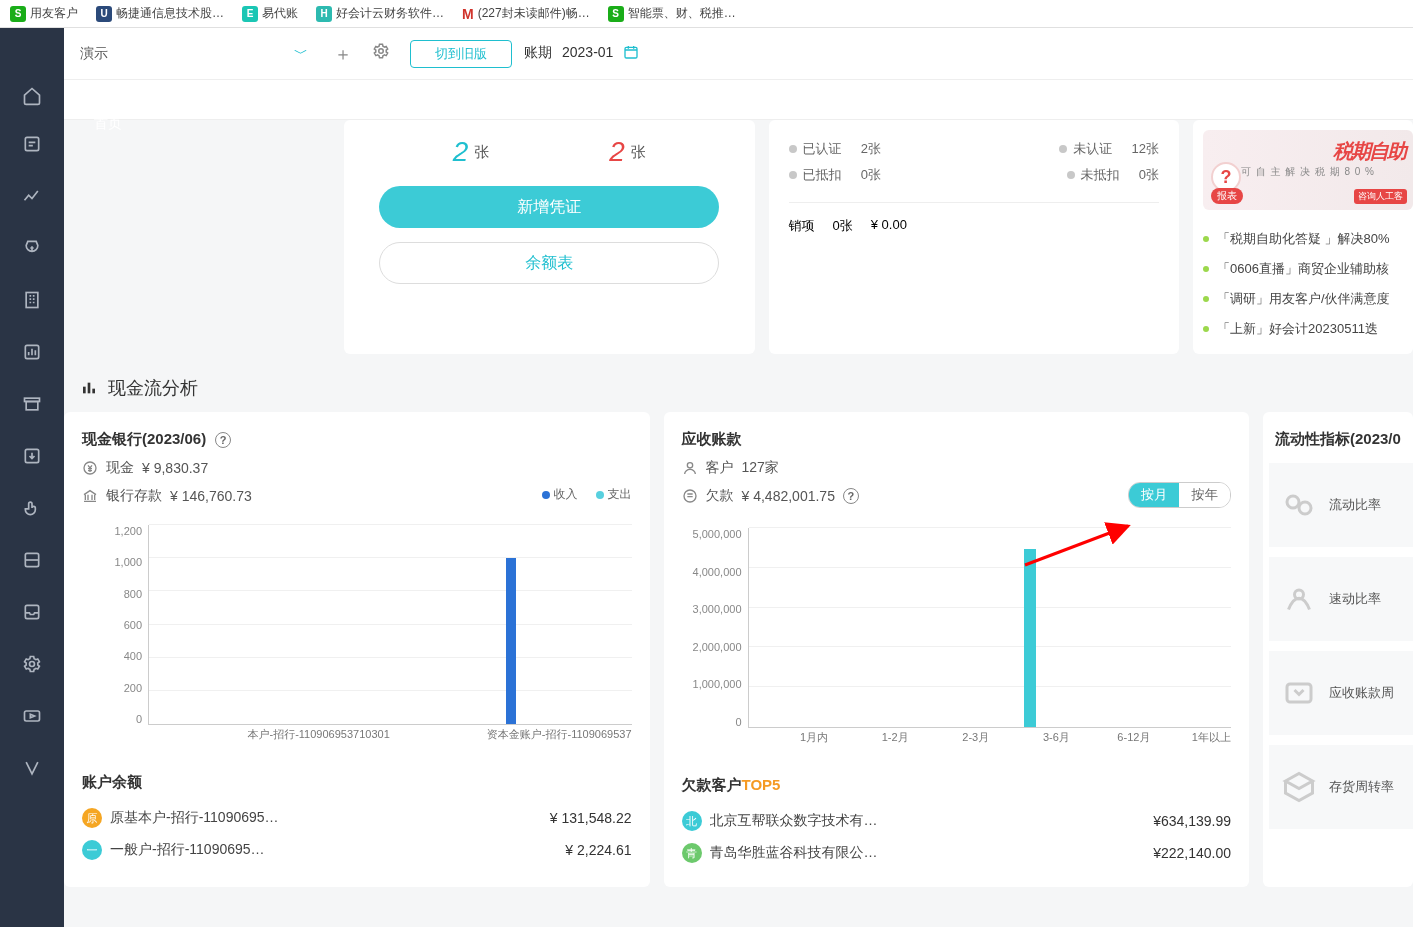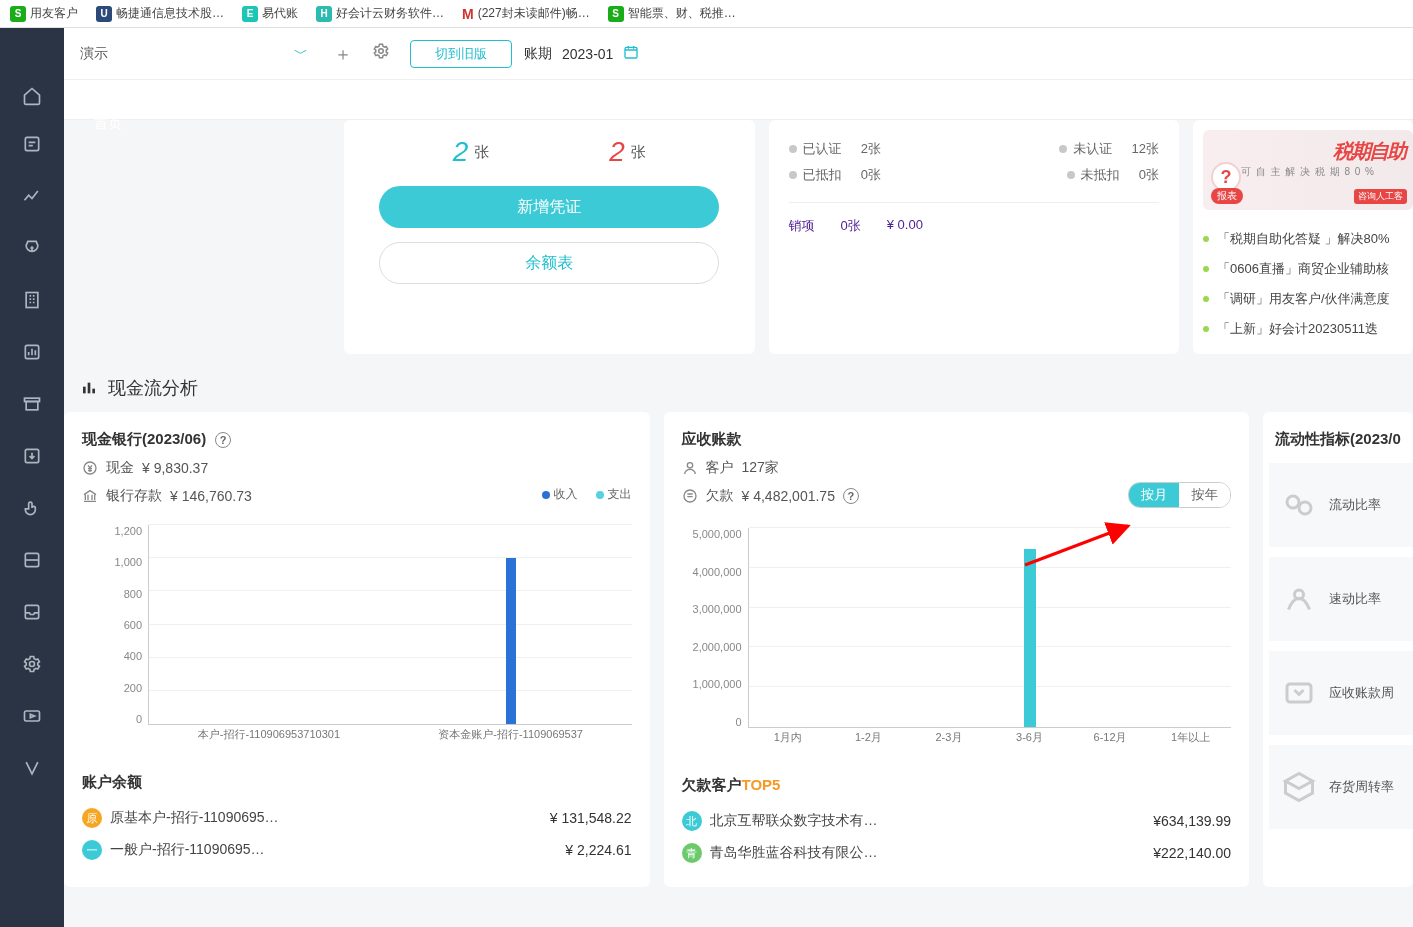--- a/index.html
+++ b/index.html
@@ -16,21 +16,21 @@
 
 
 .app-bar { height: 52px; background: #fff; display: flex; align-items: center; border-bottom: 1px solid #eee; }
 .logo-block { width: 64px; height: 52px; background: #1fbfcf; display: flex; flex-direction: column; align-items: center; justify-content: center; color: #fff; font-size: 11px; }
 .logo-block svg { width: 24px; height: 20px; }
 .org-select { flex: 0 0 260px; padding: 0 16px; color: #555; display: flex; align-items: center; justify-content: space-between; font-size: 14px; }
 .org-select .caret { color: #1fbfcf; }
 .toolbar-icons { display: flex; align-items: center; gap: 20px; padding: 0 10px; color: #888; }
 .toolbar-icons span { cursor: pointer; font-size: 18px; }
 .switch-old { border: 1px solid #1fbfcf; color: #1fbfcf; border-radius: 4px; padding: 4px 24px; font-size: 13px; margin-left: 10px; }
-.period { margin-left: 12px; font-size: 14px; color: #333; display: flex; align-items: center; gap: 10px; }
+.period { margin-left: 12px; font-size: 14px; color: #333; display: flex; gap: 10px; }
 .period .cal-icon { color: #1fbfcf; }
 
 
 .tabs-row { height: 40px; background: #fff; display: flex; align-items: stretch; border-bottom: 1px solid #eee; margin-left: 64px; }
 .tab { padding: 0 20px; display: flex; align-items: center; font-size: 14px; color: #666; }
 .tab.active { background: #0c4a6e; color: #fff; margin-top: 44px; }
 
 
 .left-nav { position: fixed; top: 28px; bottom: 0; left: 0; width: 64px; background: #2a3445; display: flex; flex-direction: column; align-items: center; padding-top: 52px; gap: 28px; color: #aeb5c0; z-index: 5; }
 .left-nav .nav-item { width: 24px; height: 24px; display: flex; align-items: center; justify-content: center; font-size: 18px; }
@@ -49,21 +49,21 @@
 .count-item.teal .big-num { color: #1fbfcf; }
 .count-item.red  .big-num { color: #e74645; }
 .btn-primary { width: 340px; height: 42px; border-radius: 21px; background: #3ccbd6; color: #fff; border: none; font-size: 16px; margin-bottom: 14px; }
 .btn-outline { width: 340px; height: 42px; border-radius: 21px; background: #fff; color: #1fbfcf; border: 1px solid #ddd; font-size: 16px; }
 
 .invoice-card { flex: 1; min-width: 390px; font-size: 13px; color: #666; }
 .inv-row { display: flex; justify-content: space-between; padding: 4px 0; }
 .inv-left { display: flex; align-items: center; gap: 6px; }
 .dot { width: 8px; height: 8px; border-radius: 50%; background: #c8c8c8; display: inline-block; }
 .hr { border-top: 1px solid #eee; margin: 14px 0; }
-.inv-sales { display: flex; gap: 26px; color: #4c1d95; }
+.inv-sales { display: flex; gap: 18px; color: #000000; }
 .tax-row { display: flex; justify-content: space-around; margin-top: 22px; text-align: center; }
 .tax-item .lbl { color: #888; font-size: 13px; }
 .tax-item .val { font-size: 22px; color: #333; margin-top: 8px; }
 .tax-item .unit { font-size: 13px; color: #888; }
 
 .news-card { flex: 0 0 220px; font-size: 13px; }
 .promo { height: 80px; background: linear-gradient(90deg,#f8eef0,#f2e9ea); border-radius: 6px; position: relative; padding: 8px; overflow: hidden; }
 .promo .q { position: absolute; left: 8px; top: 32px; width: 30px; height: 30px; border-radius: 50%; background: #fff; color: #e74645; font-weight: bold; display: flex; align-items: center; justify-content: center; font-size: 18px; border: 2px solid #f2d0d0; }
 .promo .title { color: #e74645; font-weight: bold; font-size: 20px; font-style: italic; text-align: right; letter-spacing: -2px; }
 .promo .sub { font-size: 10px; color: #888; text-align: center; letter-spacing: 1px; }
@@ -91,21 +91,21 @@
 .legend { display: flex; gap: 18px; font-size: 12px; color: #666; }
 .legend .lg-dot { width: 8px; height: 8px; border-radius: 50%; display: inline-block; margin-right: 4px; vertical-align: middle; }
 .lg-in  { background: #2b72d6; }
 .lg-out { background: #58d0df; }
 
 .chart-area { margin-top: 20px; position: relative; height: 230px; }
 .y-axis { position: absolute; left: 0; top: 0; bottom: 30px; width: 66px; display: flex; flex-direction: column; justify-content: space-between; font-size: 11px; color: #888; text-align: right; padding-right: 6px; }
 .plot { position: absolute; left: 66px; right: 0; top: 0; bottom: 30px; border-left: 1px solid #ccc; border-bottom: 1px solid #ccc; }
 .grid-line { position: absolute; left: 0; right: 0; border-top: 1px solid #f0f0f0; }
 .x-labels { position: absolute; left: 66px; right: 0; bottom: 0; height: 28px; display: flex; font-size: 11px; color: #777; }
-.x-labels span { flex: 1; text-align: center; white-space: nowrap; overflow: hidden; }
+.x-labels span { flex: 1; text-align: right; white-space: nowrap; overflow: hidden; }
 .bar1 { position: absolute; width: 10px; background: #2b72d6; bottom: 0; }
 
 .seg-toggle { display: inline-flex; border: 1px solid #ccc; border-radius: 12px; overflow: hidden; font-size: 12px; }
 .seg-toggle button { border: none; padding: 3px 12px; background: #fff; color: #666; }
 .seg-toggle button.active { background: #3ccbd6; color: #fff; }
 
 
 .liq-tile { height: 84px; background: #f7f8f9; margin-bottom: 10px; display: flex; align-items: center; gap: 12px; padding: 0 12px; color: #555; font-size: 13px; }
 .liq-tile .icon { width: 36px; height: 36px; color: #ccc; }
 

